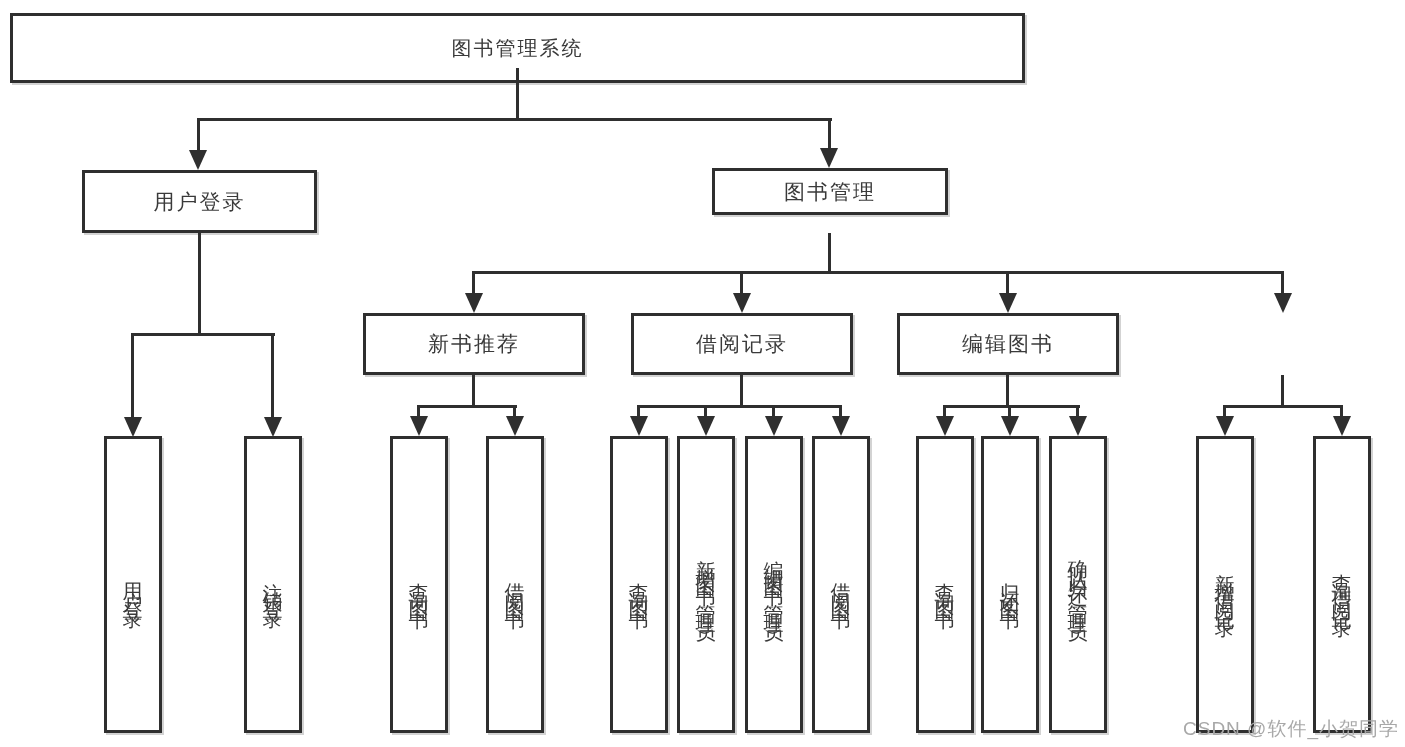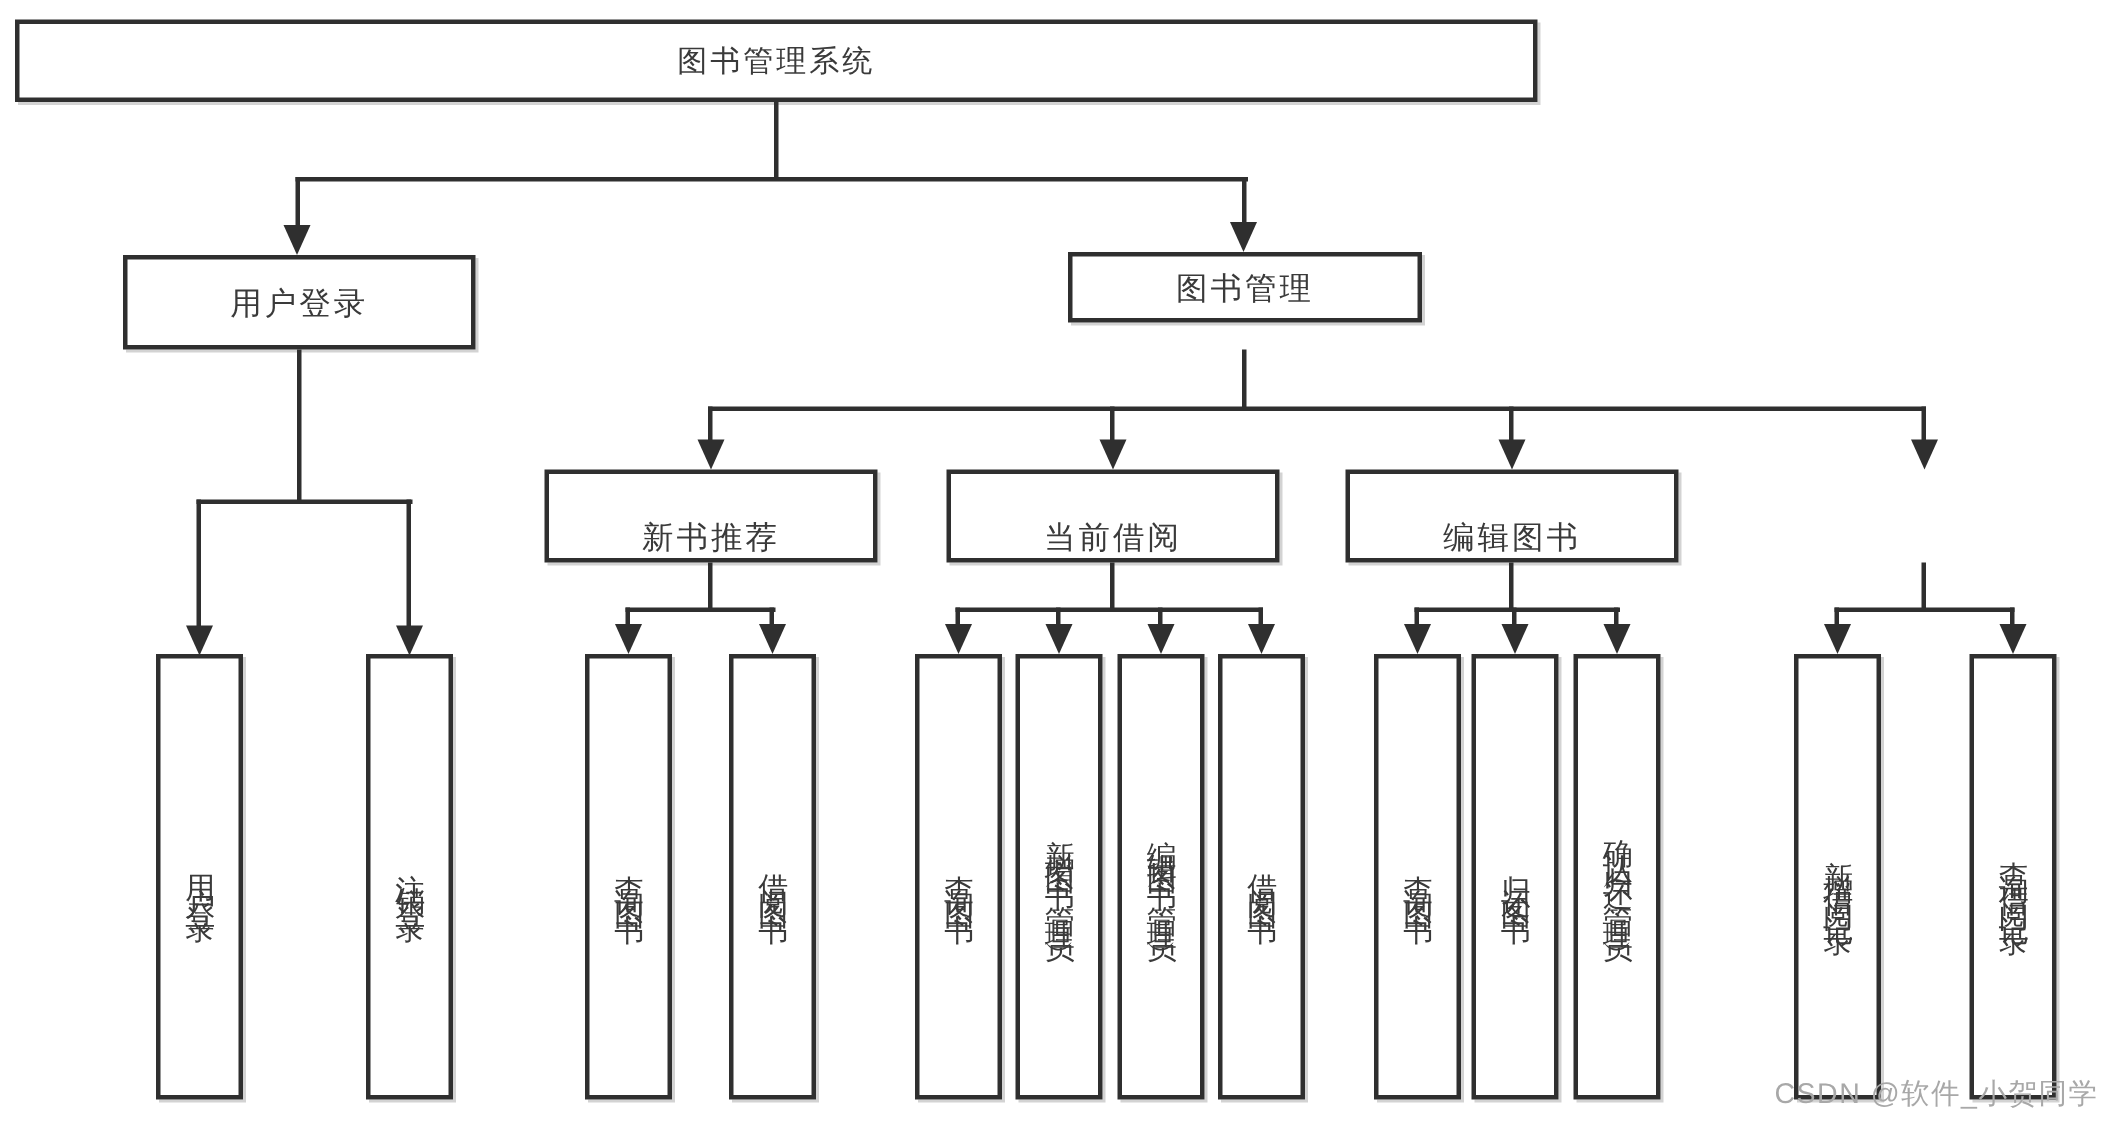--- a/index.html
+++ b/index.html
@@ -7,24 +7,24 @@
     position:relative;width:1405px;height:747px;background:var(--bg,#fff);
     font-family:"Liberation Sans","DejaVu Sans",sans-serif;
     color:var(--text,#3a3a3a);overflow:hidden;
   }
   .box{
     position:absolute;background:#fff;border:3px solid var(--line,#2f2f2f);
     box-sizing:border-box;display:flex;align-items:center;justify-content:center;
     box-shadow:2px 2px 0 rgba(130,130,130,0.35);
   }
   .node-label{font-size:21px;letter-spacing:2px;white-space:nowrap;}
-  .root{left:10px;top:13px;width:1015px;height:55px;}
+  .root{left:10px;top:13px;width:1015px;height:70px;}
   .root .node-label{font-size:20px;}
   .lvl2{height:63px;}
-  .lvl3{top:313px;width:222px;height:62px;align-items:flex-end;}
+  .lvl3{top:313px;width:222px;height:62px;}
   .leaf{top:436px;width:58px;height:297px;}
   .vtext{
     writing-mode:vertical-rl;text-orientation:mixed;
     font-size:20px;letter-spacing:9px;line-height:1;
   }
   .vline,.hline{position:absolute;background:var(--line,#2f2f2f);}
   .vline{width:3px;}
   .hline{height:3px;}
   .arrow{
     position:absolute;width:0;height:0;
@@ -81,21 +81,21 @@
   <div class="arrow" style="left:733px;top:293px"></div>
   <div class="vline" style="left:1006px;top:271px;height:24px"></div>
   <div class="arrow" style="left:999px;top:293px"></div>
   <div class="vline" style="left:1281px;top:271px;height:24px"></div>
   <div class="arrow" style="left:1274px;top:293px"></div>
 
   <div class="box lvl3" style="left:363px">
     <span class="node-label">新书推荐</span>
   </div>
   <div class="box lvl3" style="left:631px">
-    <span class="node-label">当前借阅</span>
+    <span class="node-label">借阅记录</span>
   </div>
   <div class="box lvl3" style="left:897px">
     <span class="node-label">编辑图书</span>
   </div>
 
   <div class="vline" style="left:472px;top:375px;height:32px"></div>
   <div class="hline" style="left:417px;top:405px;width:100px"></div>
   <div class="vline" style="left:417px;top:405px;height:13px"></div>
   <div class="arrow" style="left:410px;top:416px"></div>
   <div class="vline" style="left:513px;top:405px;height:13px"></div>

